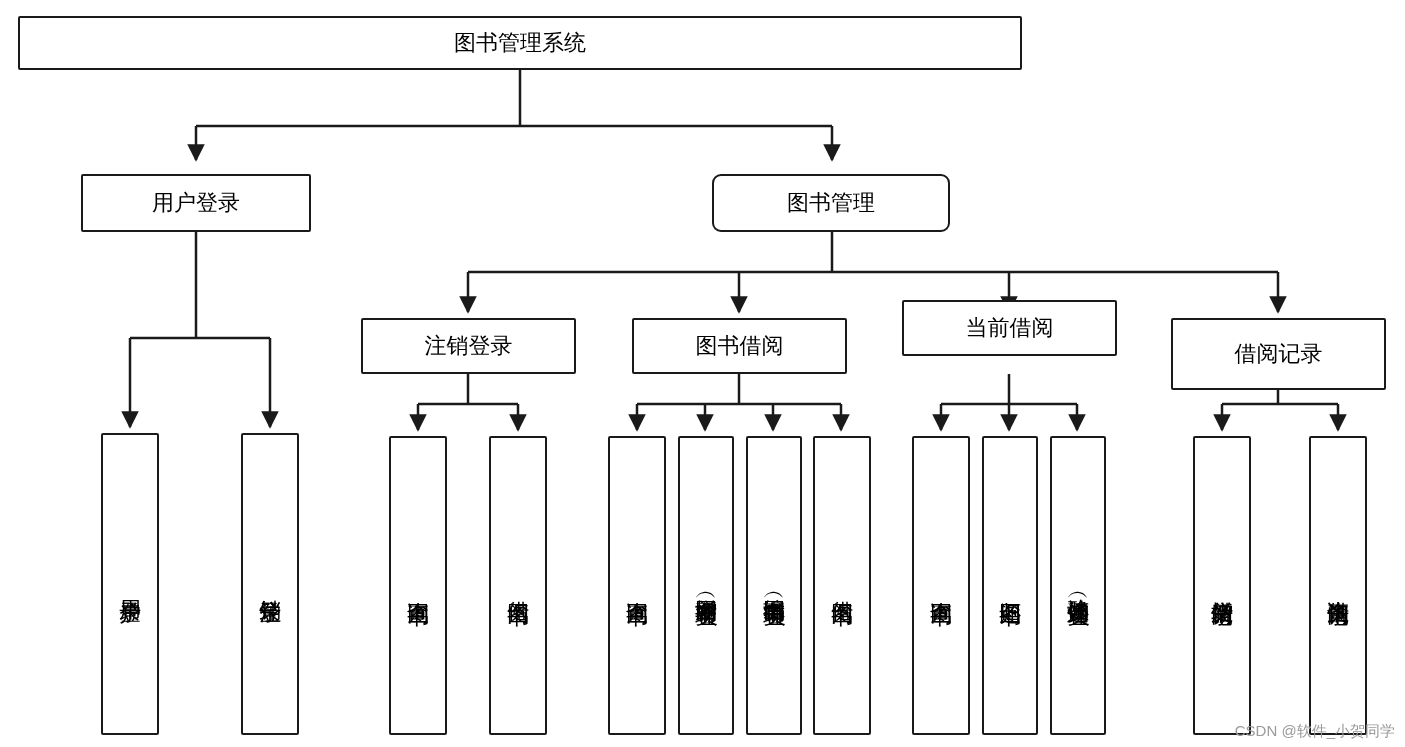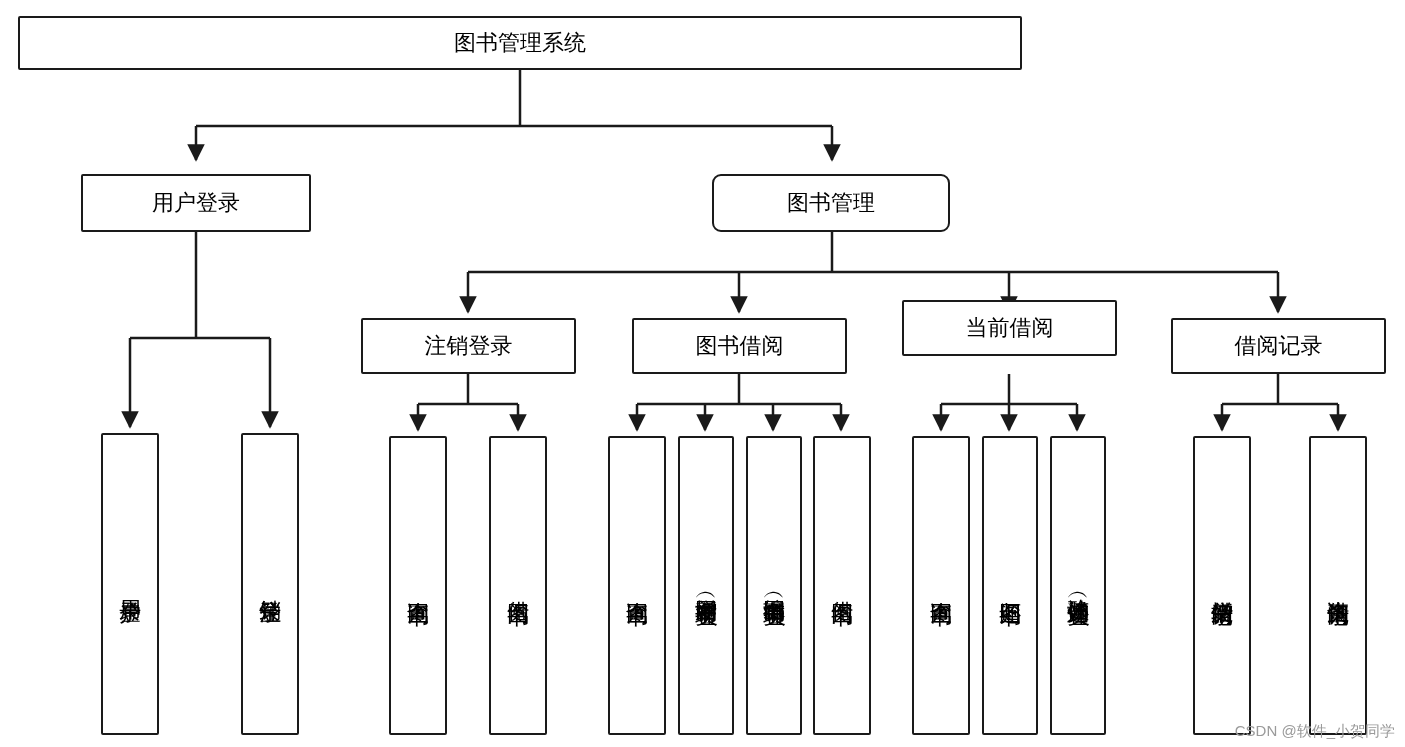--- a/index.html
+++ b/index.html
@@ -131,21 +131,21 @@
 
   <div class="node" style="left:361px; top:318px; width:215px; height:56px;">
     <span>注销登录</span>
   </div>
   <div class="node" style="left:632px; top:318px; width:215px; height:56px;">
     <span>图书借阅</span>
   </div>
   <div class="node" style="left:902px; top:300px; width:215px; height:56px;">
     <span>当前借阅</span>
   </div>
-  <div class="node" style="left:1171px; top:318px; width:215px; height:56px;align-items:center;">
+  <div class="node" style="left:1171px; top:318px; width:215px; height:72px;align-items:center;">
     <span>借阅记录</span>
   </div>
 
   <div class="node vertical" style="left:101px; top:433px; width:58px; height:302px;">
     <span>用户登录</span>
   </div>
   <div class="node vertical" style="left:241px; top:433px; width:58px; height:302px;">
     <span>注销登录</span>
   </div>
 

